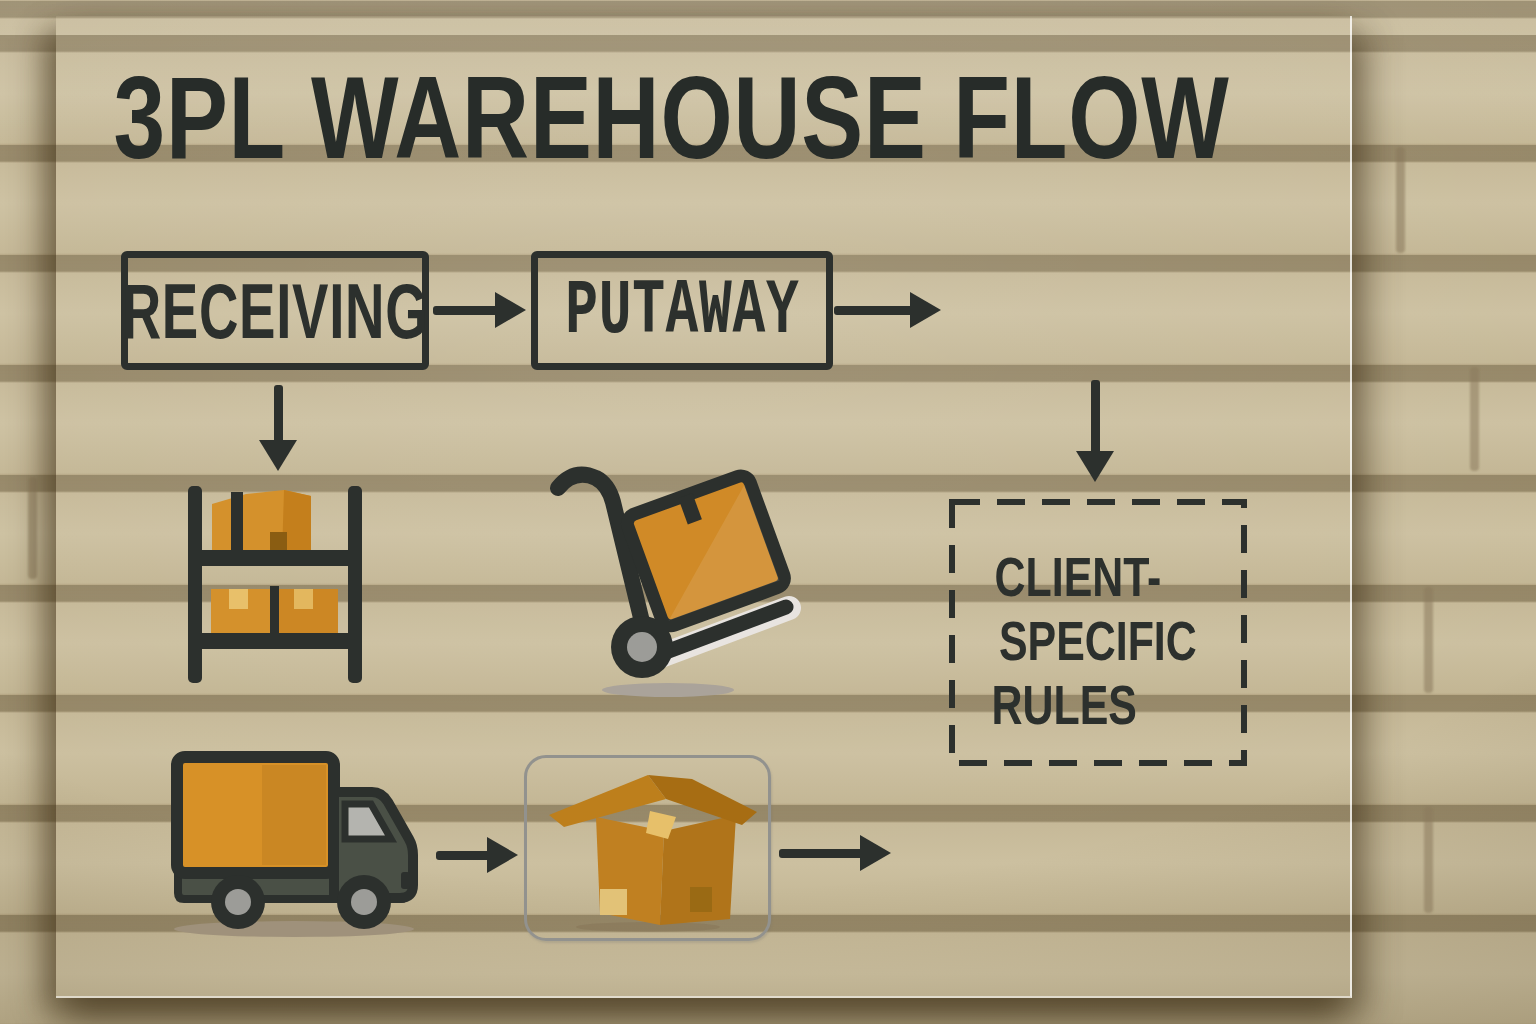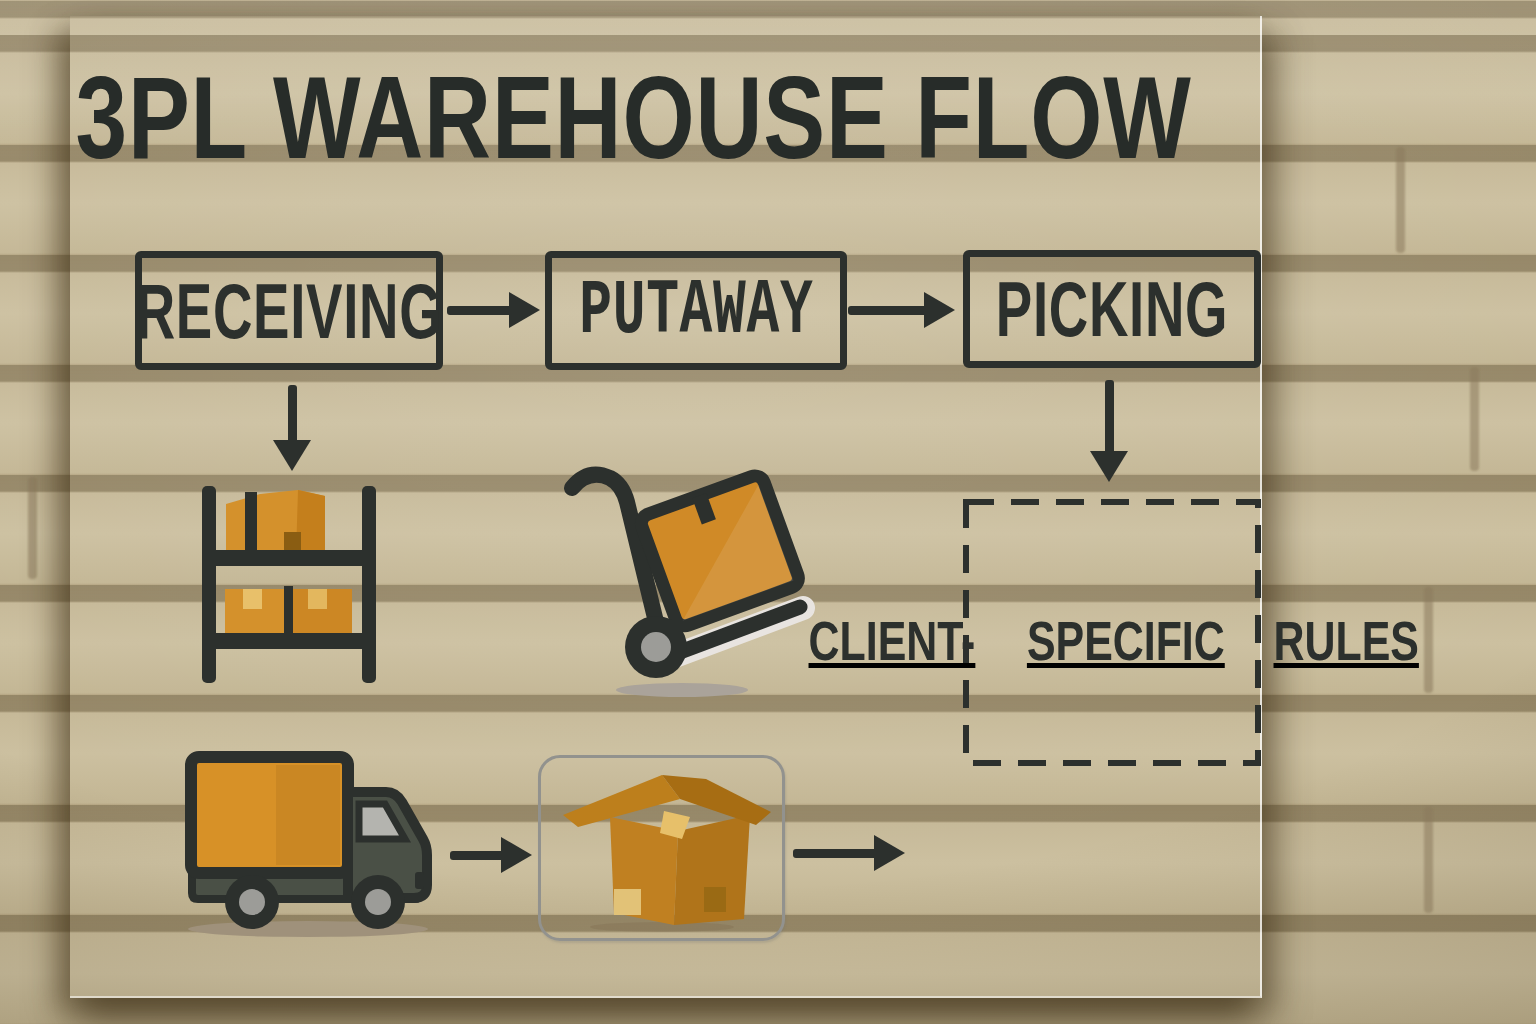--- a/index.html
+++ b/index.html
@@ -11,21 +11,21 @@
       linear-gradient(to bottom, rgba(255,255,255,.10), rgba(255,255,255,0) 16%),
       radial-gradient(130% 105% at 45% 32%, rgba(255,255,255,.10) 0%, rgba(0,0,0,0) 52%, rgba(64,50,24,.34) 100%),
       repeating-linear-gradient(to bottom,
         #a3947257 0px, #ab9c7a4d 16px,
         #c6b998 18px, #ccc0a0 58px, #c3b694 108px, #b4a582 110px);
     background-position:0 0,0 0,0 35px;
   }
   .joint{position:absolute;width:9px;background:rgba(138,122,92,.55);filter:blur(1.2px);border-radius:4px;}
 
   .poster{
-    position:absolute;left:70px;top:16px;width:1192px;height:982px;
+    position:absolute;left:56px;top:16px;width:1296px;height:982px;
     background:linear-gradient(155deg,#f0ecե 0%,#efeae7 0%,#ebe6e3 55%,#e5e0dd 100%);
     box-shadow:
       0 22px 34px rgba(62,48,22,.50),
       -16px 14px 26px rgba(62,48,22,.38),
       18px 16px 30px rgba(62,48,22,.34);
     border-right:2px solid rgba(255,255,255,.75);
     border-bottom:2px solid rgba(255,255,255,.55);
   }
   .title-wrap{position:absolute;left:0;right:62px;top:34px;height:136px;
     display:flex;align-items:center;justify-content:center;}
@@ -42,21 +42,21 @@
   .node-label{
     font-weight:700;font-size:78px;line-height:1;color:#2c302d;
     white-space:nowrap;display:inline-block;transform:scaleX(.70);letter-spacing:1px;
   }
   .node.double::after{
     content:"";position:absolute;inset:4px;border:2.5px solid rgba(44,48,45,.85);border-radius:2px;
   }
 
   .node-dashed{position:absolute;display:flex;align-items:center;justify-content:center;}
   .node-dashed svg{position:absolute;inset:0;}
-  .rules-lines{position:relative;display:flex;flex-direction:row;align-items:flex-start;padding-top:16px;text-decoration:underline;}
+  .rules-lines{position:relative;display:flex;flex-direction:column;align-items:flex-start;padding-top:16px;}
   .rules-line{
     font-weight:700;font-size:55px;line-height:64px;color:#2c302d;
     white-space:nowrap;display:inline-block;transform:scaleX(.78);
   }
 
   .arr{position:absolute;}
   .arr .shaft{position:absolute;background:#2c302d;border-radius:3px;}
   .arr .head{position:absolute;width:0;height:0;}
   .arr-right{height:36px;}
   .arr-right .shaft{left:0;top:14px;height:9px;}
@@ -99,23 +99,20 @@
 
     <div class="node" style="left:475px;top:235px;width:302px;height:119px;font-family:Liberation Mono, monospace;">
       <span class="node-label">PUTAWAY</span>
     </div>
 
     <div class="arr arr-right" style="left:778px;top:276px;width:107px;">
       <span class="shaft" style="width:80px;"></span>
         <span class="head"></span>
     </div>
 
-    <div class="node" style="left:893px;top:234px;width:298px;height:118px;">
-      <span class="node-label">PICKING</span>
-    </div>
 
     <div class="arr arr-down" style="left:203px;top:369px;height:86px;">
       <span class="shaft" style="height:60px;"></span>
         <span class="head"></span>
     </div>
 
     <div class="arr arr-down" style="left:1020px;top:364px;height:102px;">
       <span class="shaft" style="height:76px;"></span>
         <span class="head"></span>
     </div>

